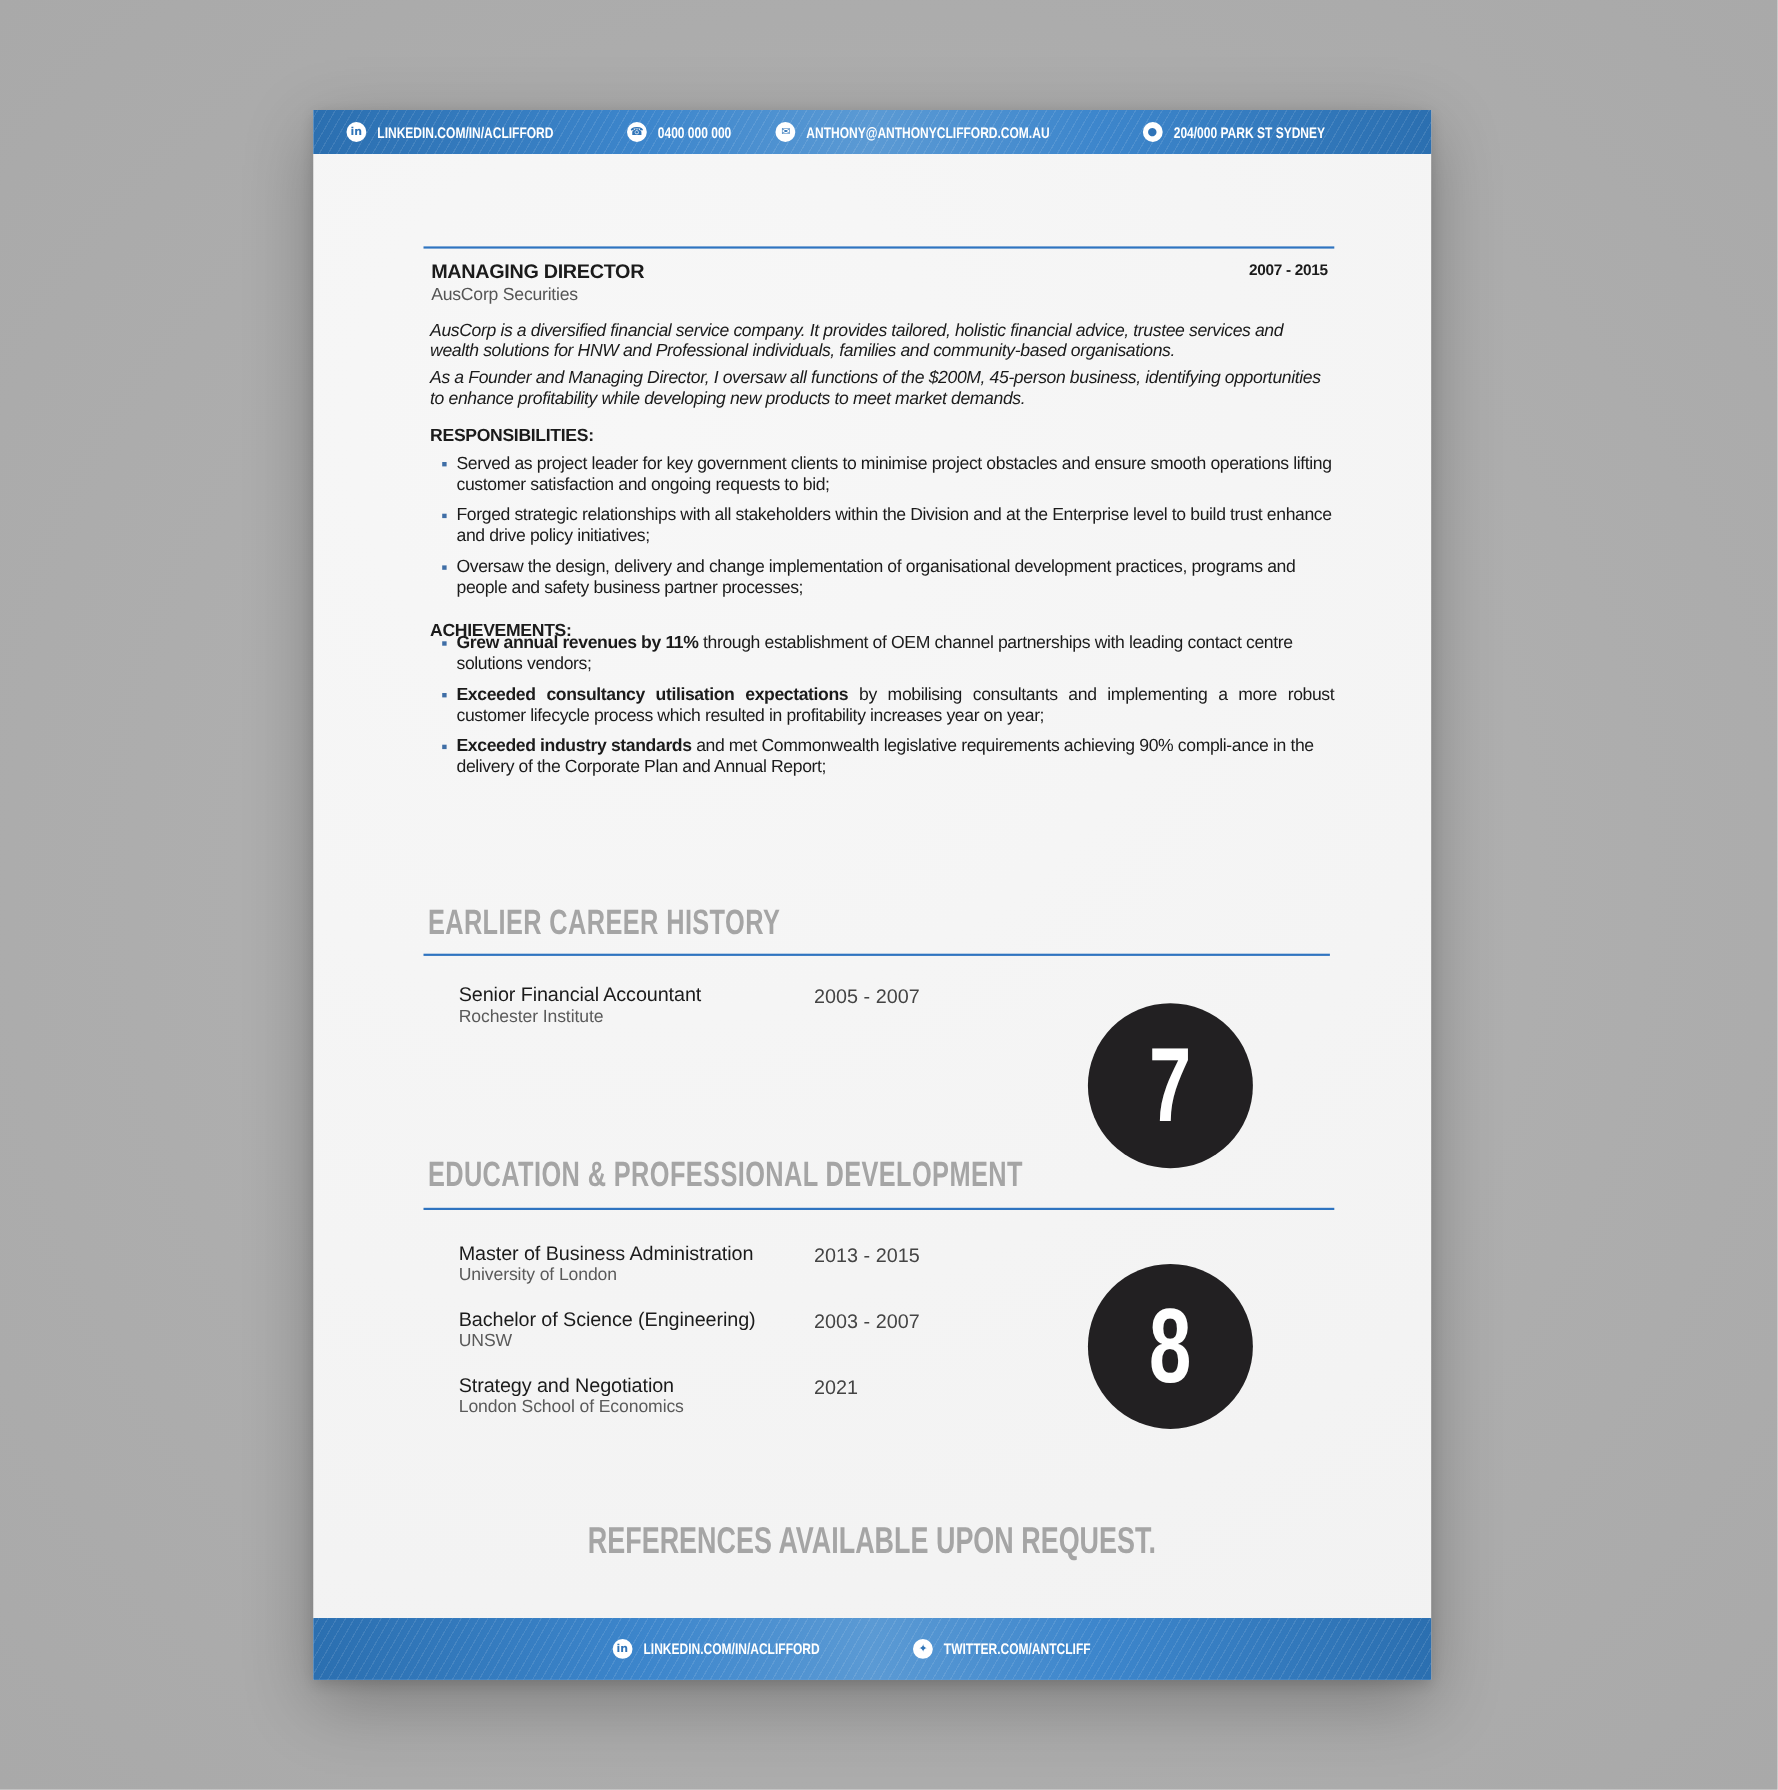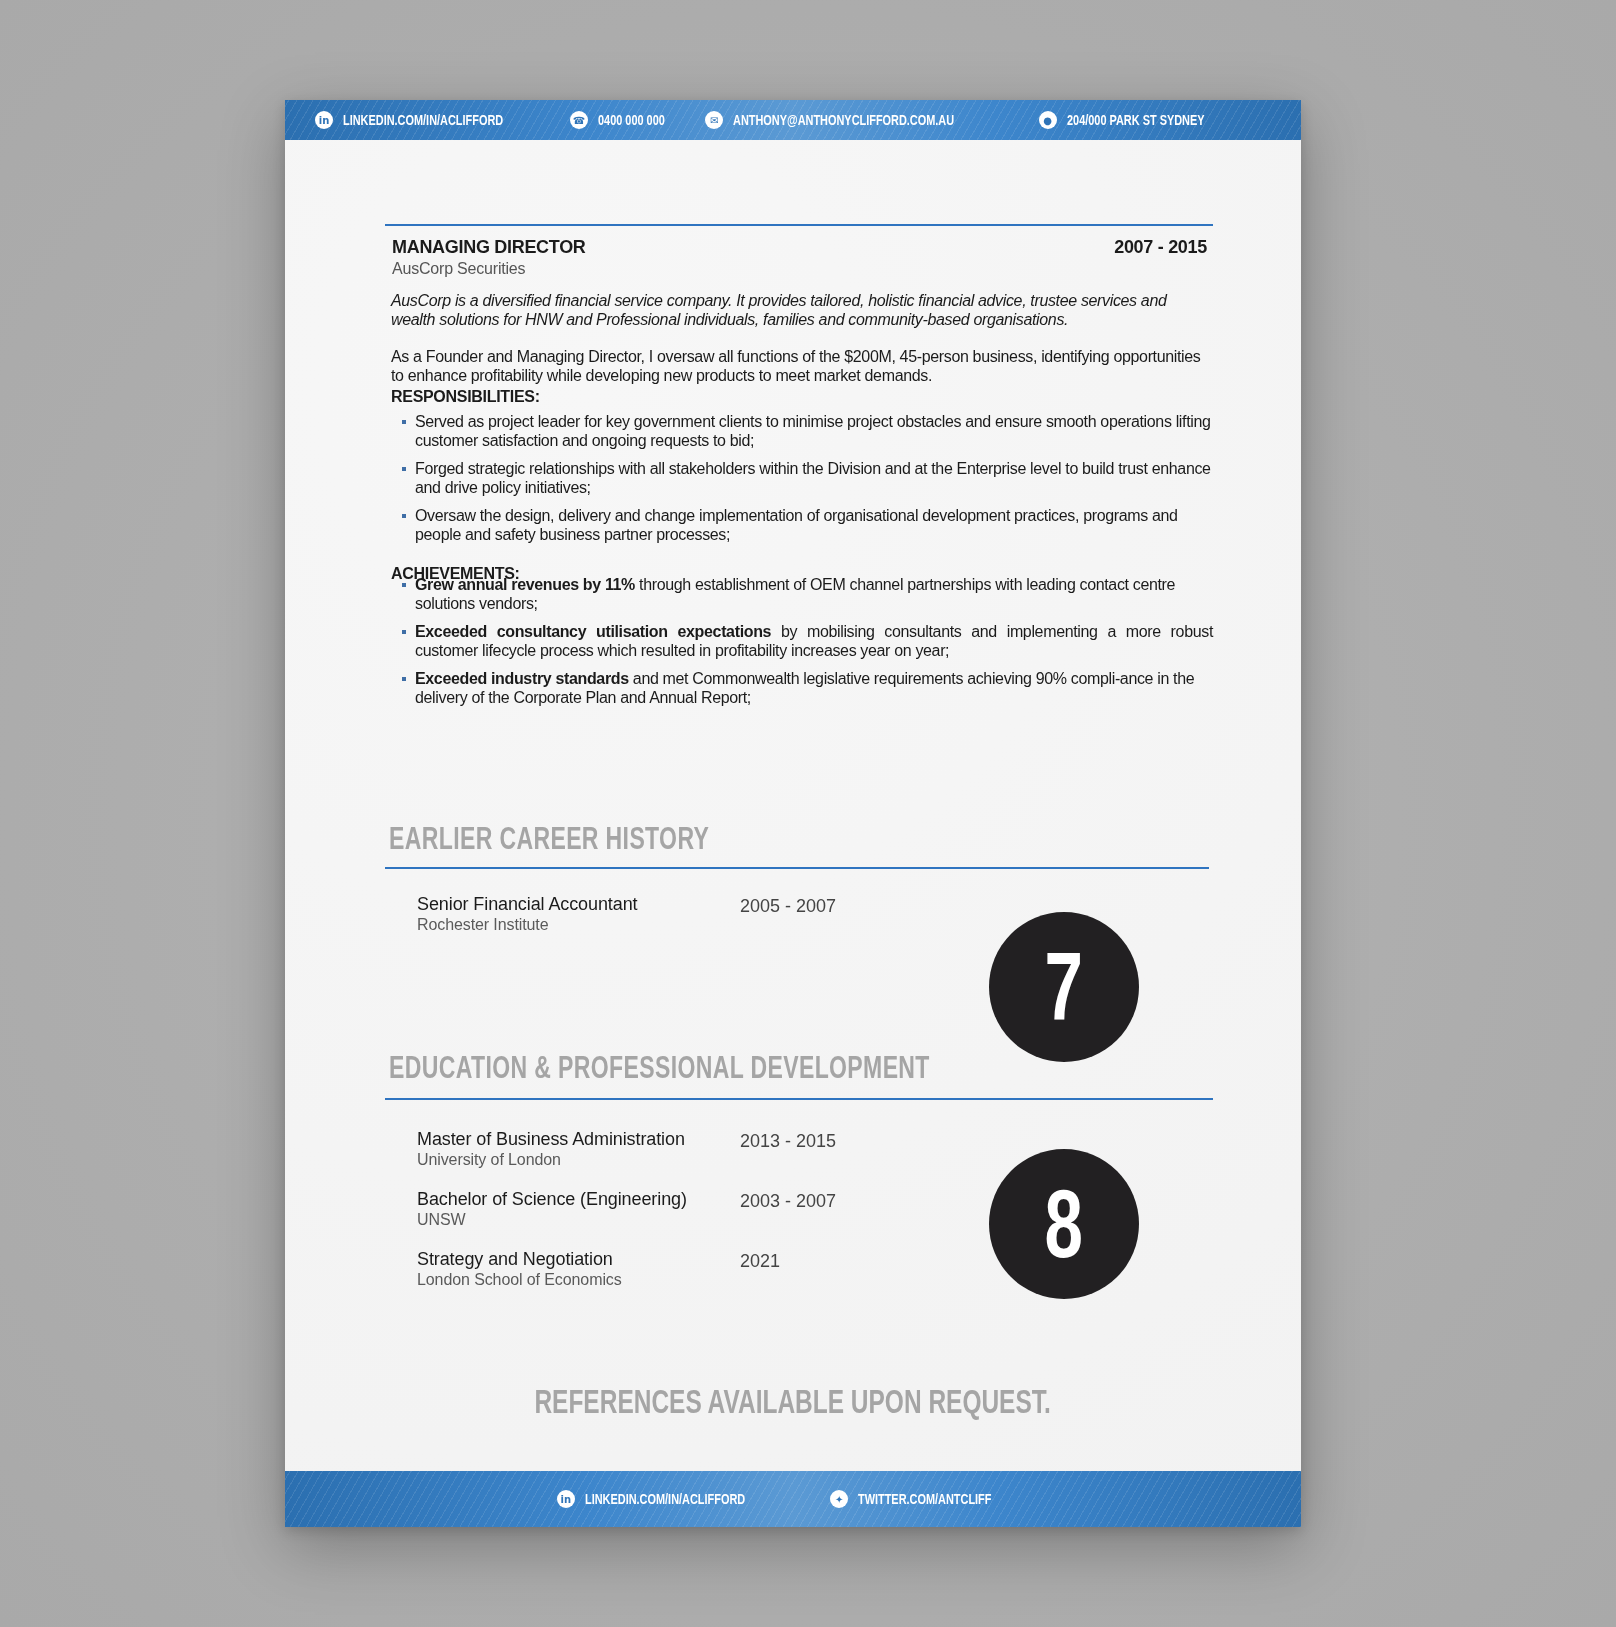--- a/index.html
+++ b/index.html
@@ -34,21 +34,21 @@
   .contact .tx {
     font-family:"Liberation Sans Narrow","Liberation Sans", sans-serif;
     font-weight:bold; font-size:14px; letter-spacing:0px; transform:scaleX(0.78); transform-origin:left center;
     white-space:nowrap;
   }
   .rule { position:absolute; height:2px; background:#2f74c0; }
   .content { position:absolute; left:0; top:0; width:100%; height:100%; color:#1b1b1b; }
 
   .job-head { position:absolute; left:107px; top:137px; width:815px; }
   .job-title { font-weight:bold; font-size:18px; letter-spacing:-0.3px; }
-  .job-dates { position:absolute; right:0; top:0; font-weight:bold; font-size:18px; letter-spacing:-0.3px;text-align:right; }
+  .job-dates { position:absolute; right:0; top:0; font-weight:bold; font-size:14px; letter-spacing:-0.3px;text-align:right; }
   .job-company { font-size:16px; color:#555; margin-top:2px; letter-spacing:-0.2px; }
 
   .para { position:absolute; left:106px; width:820px; font-size:16px; line-height:18.5px; letter-spacing:-0.35px; }
   .para.it { font-style:italic; }
   .sub-h { position:absolute; left:106px; font-weight:bold; font-size:16px; letter-spacing:-0.3px; }
   ul.bul { position:absolute; left:106px; width:822px; margin:0; padding:0; list-style:none; font-size:16px; line-height:18.5px; letter-spacing:-0.35px; }
   ul.bul li { position:relative; padding-left:24px; margin-bottom:10px; }
   ul.bul li::before { content:""; position:absolute; left:11px; top:7px; width:4px; height:4px; background:#3f6ea6; }
   ul.bul li.just { text-align:justify; }
   b { font-weight:bold; }
@@ -101,21 +101,21 @@
   <div class="content">
     <div class="rule" style="left:100px; top:124px; width:828px;"></div>
 
     <div class="job-head">
       <div class="job-title">MANAGING DIRECTOR</div>
       <div class="job-dates">2007 - 2015</div>
       <div class="job-company">AusCorp Securities</div>
     </div>
 
     <div class="para it" style="top:192px;">AusCorp is a diversified financial service company. It provides tailored, holistic financial advice, trustee services and wealth solutions for HNW and Professional individuals, families and community-based organisations.</div>
-    <div class="para" style="top:248px;">As a Founder and Managing Director, I oversaw all functions of the $200M, 45-person business, identifying opportunities to enhance profitability while developing new products to meet market demands.</div>
+    <div class="para" style="top:235px;font-style:italic;">As a Founder and Managing Director, I oversaw all functions of the $200M, 45-person business, identifying opportunities to enhance profitability while developing new products to meet market demands.</div>
 
     <div class="sub-h" style="top:288px;">RESPONSIBILITIES:</div>
     <ul class="bul" style="top:313px;">
       <li>Served as project leader for key government clients to minimise project obstacles and ensure smooth operations lifting customer satisfaction and ongoing requests to bid;</li>
       <li>Forged strategic relationships with all stakeholders within the Division and at the Enterprise level to build trust enhance and drive policy initiatives;</li>
       <li>Oversaw the design, delivery and change implementation of organisational development practices, programs and people and safety business partner processes;</li>
     </ul>
 
     <div class="sub-h" style="top:465px;">ACHIEVEMENTS:</div>
     <ul class="bul" style="top:476px;">

